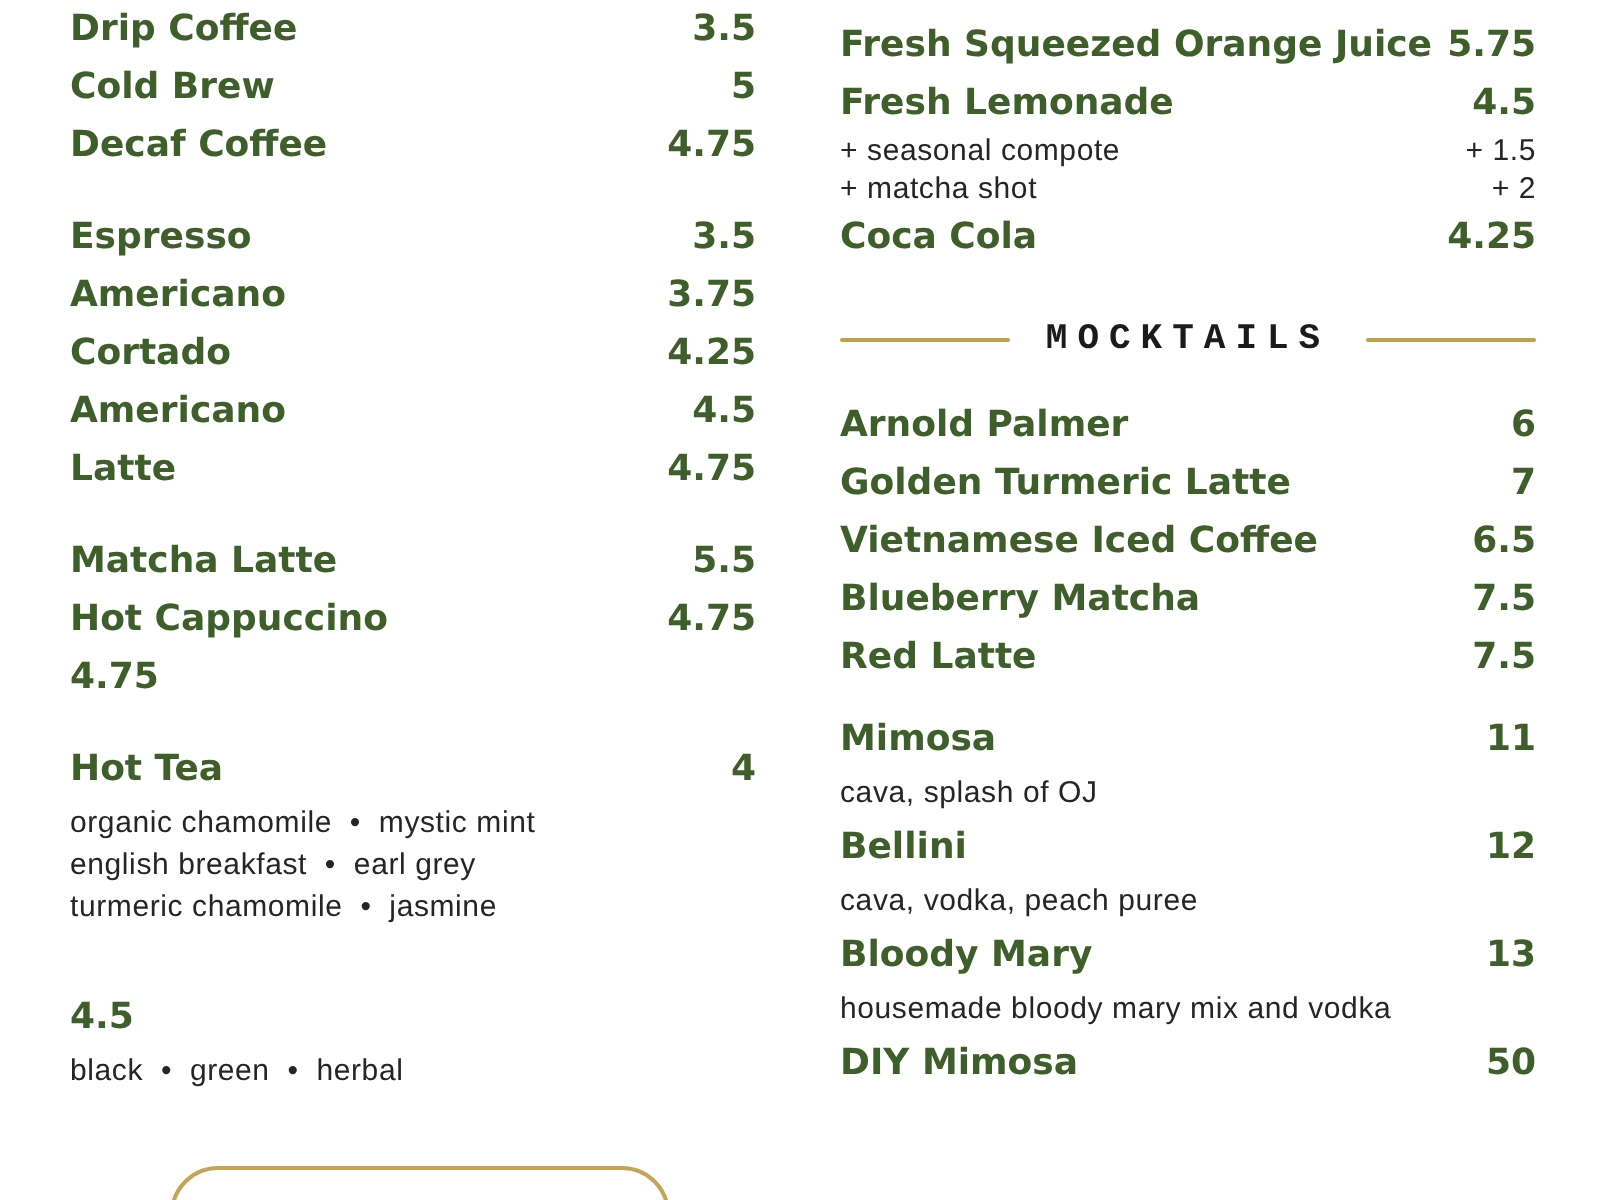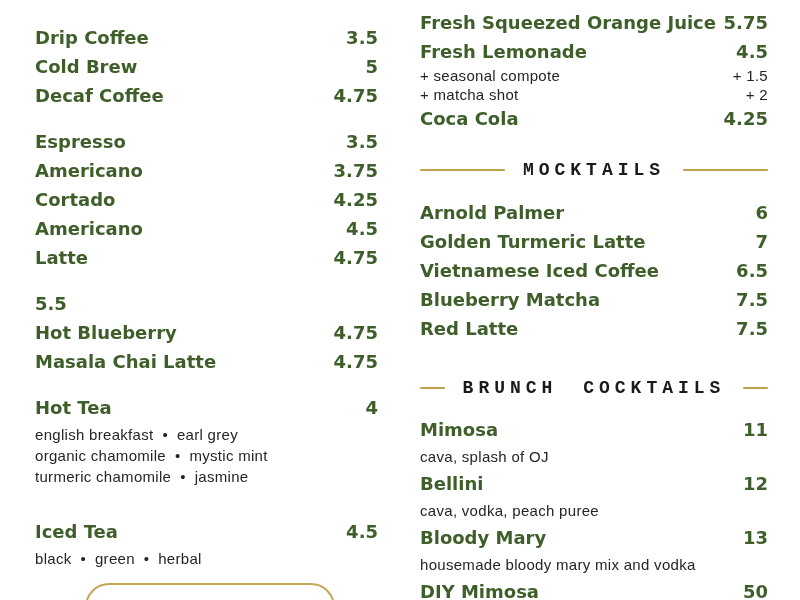--- a/index.html
+++ b/index.html
@@ -2,21 +2,21 @@
 <html><head>
 <meta charset="utf-8">
 <style>
   html,body{margin:0;padding:0;}
   body{
     width:800px;height:600px;overflow:hidden;position:relative;
     background:#ffffff;
     font-family:"Liberation Sans",sans-serif;
   }
   .col{position:absolute;}
-  .col-left{left:35px;top:23px;width:343px;}
+  .col-left{left:35px;top:0;width:343px;}
   .col-right{left:420px;top:8px;width:348px;}
 
   .row{
     display:flex;justify-content:space-between;align-items:baseline;
     line-height:29px;
   }
   .item,.price{
     font-family:"DejaVu Sans",sans-serif;
     font-weight:600;
     font-size:18px;
@@ -111,47 +111,46 @@
       <span class="price">4.5</span>
     </div>
     <div class="row">
       <span class="item">Latte</span>
       <span class="price">4.75</span>
     </div>
   </div>
 
   <div class="group">
     <div class="row">
+      <span class="item">Matcha Latte</span>
       <span class="price">5.5</span>
     </div>
     <div class="row">
-      <span class="item">Hot Blueberry</span>
-      <span class="price">4.75</span>
-    </div>
-    <div class="row">
-      <span class="item">Masala Chai Latte</span>
+      <span class="item">Hot Cappuccino</span>
+      <span class="price">4.75</span>
+    </div>
+    <div class="row">
       <span class="price">4.75</span>
     </div>
   </div>
 
   <div class="group group-tea group-hot-tea">
     <div class="row">
       <span class="item">Hot Tea</span>
       <span class="price">4</span>
     </div>
     <div class="desc-block">
+      <div class="desc">organic chamomile  •  mystic mint</div>
       <div class="desc">english breakfast  •  earl grey</div>
-      <div class="desc">organic chamomile  •  mystic mint</div>
       <div class="desc">turmeric chamomile  •  jasmine</div>
     </div>
   </div>
 
   <div class="group group-tea">
     <div class="row">
-      <span class="item">Iced Tea</span>
       <span class="price">4.5</span>
     </div>
     <div class="desc-block">
       <div class="desc">black  •  green  •  herbal</div>
     </div>
   </div>
 
 </div>
 
 <div class="col col-right">
@@ -201,25 +200,20 @@
     <div class="row">
       <span class="item">Blueberry Matcha</span>
       <span class="price">7.5</span>
     </div>
     <div class="row">
       <span class="item">Red Latte</span>
       <span class="price">7.5</span>
     </div>
   </div>
 
-  <div class="section-heading heading-brunch">
-    <span class="rule"></span>
-    <span class="heading-label">BRUNCH COCKTAILS</span>
-    <span class="rule"></span>
-  </div>
 
   <div class="brunch-list">
     <div class="brunch-item">
       <div class="row">
         <span class="item">Mimosa</span>
         <span class="price">11</span>
       </div>
       <div class="desc">cava, splash of OJ</div>
     </div>
     <div class="brunch-item">

